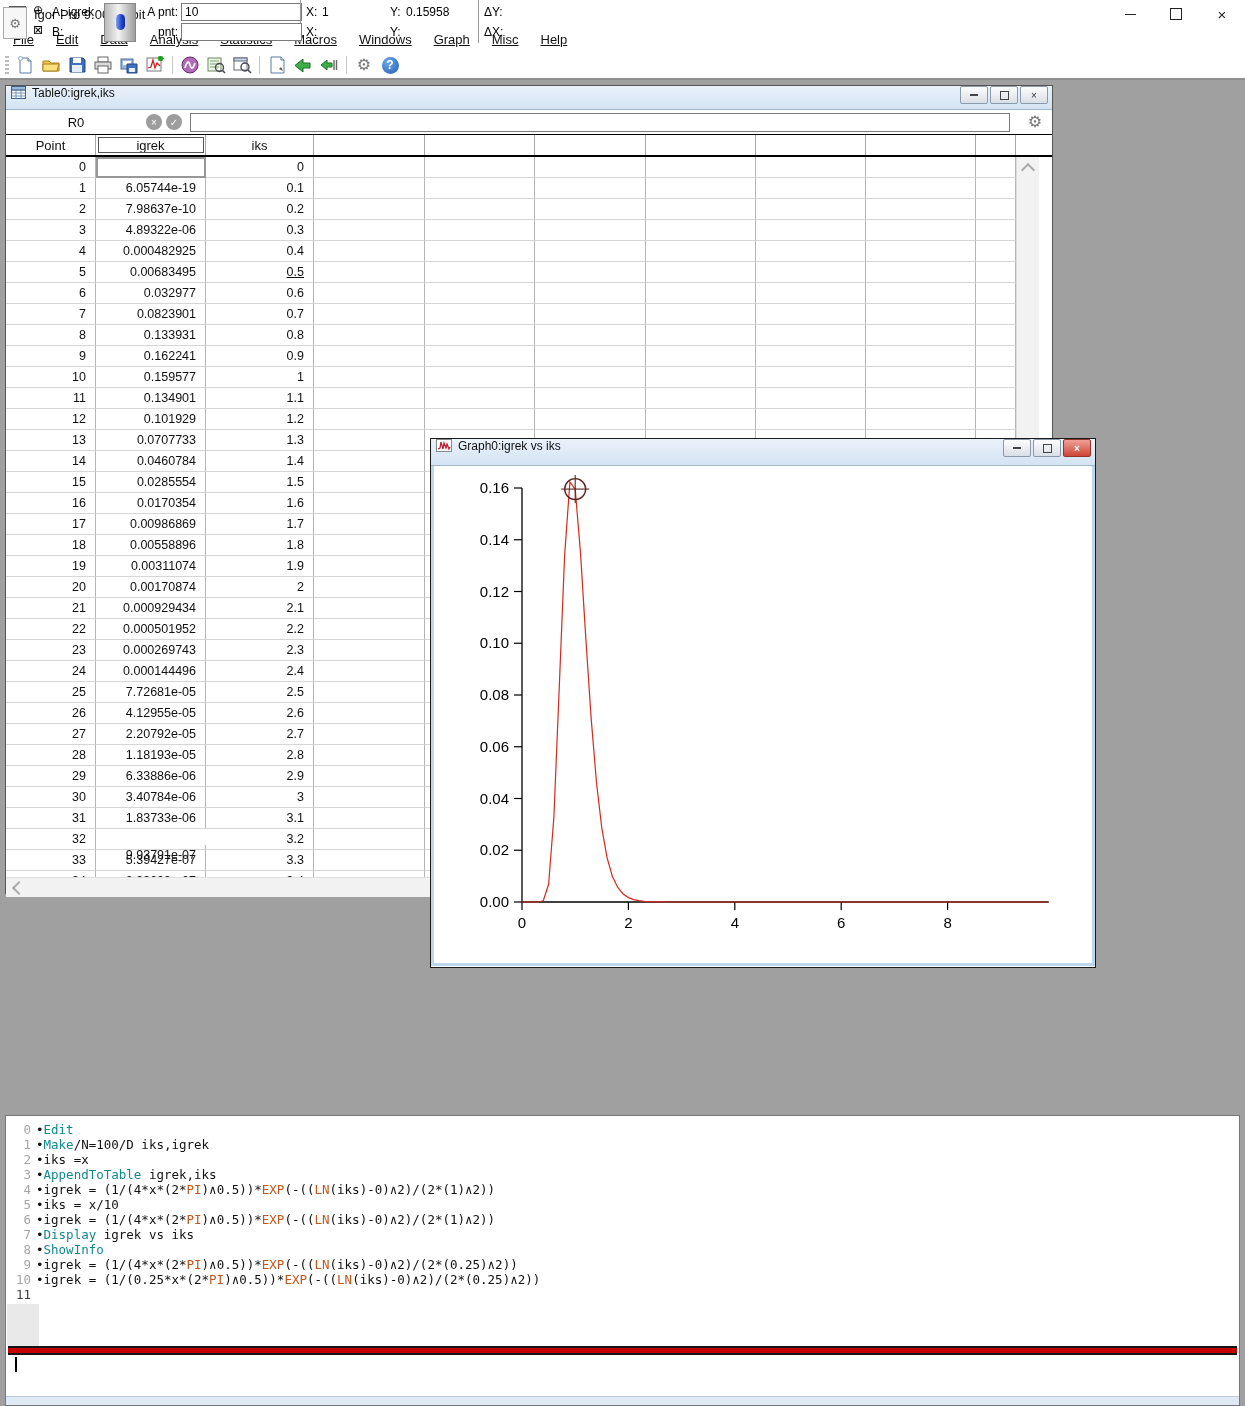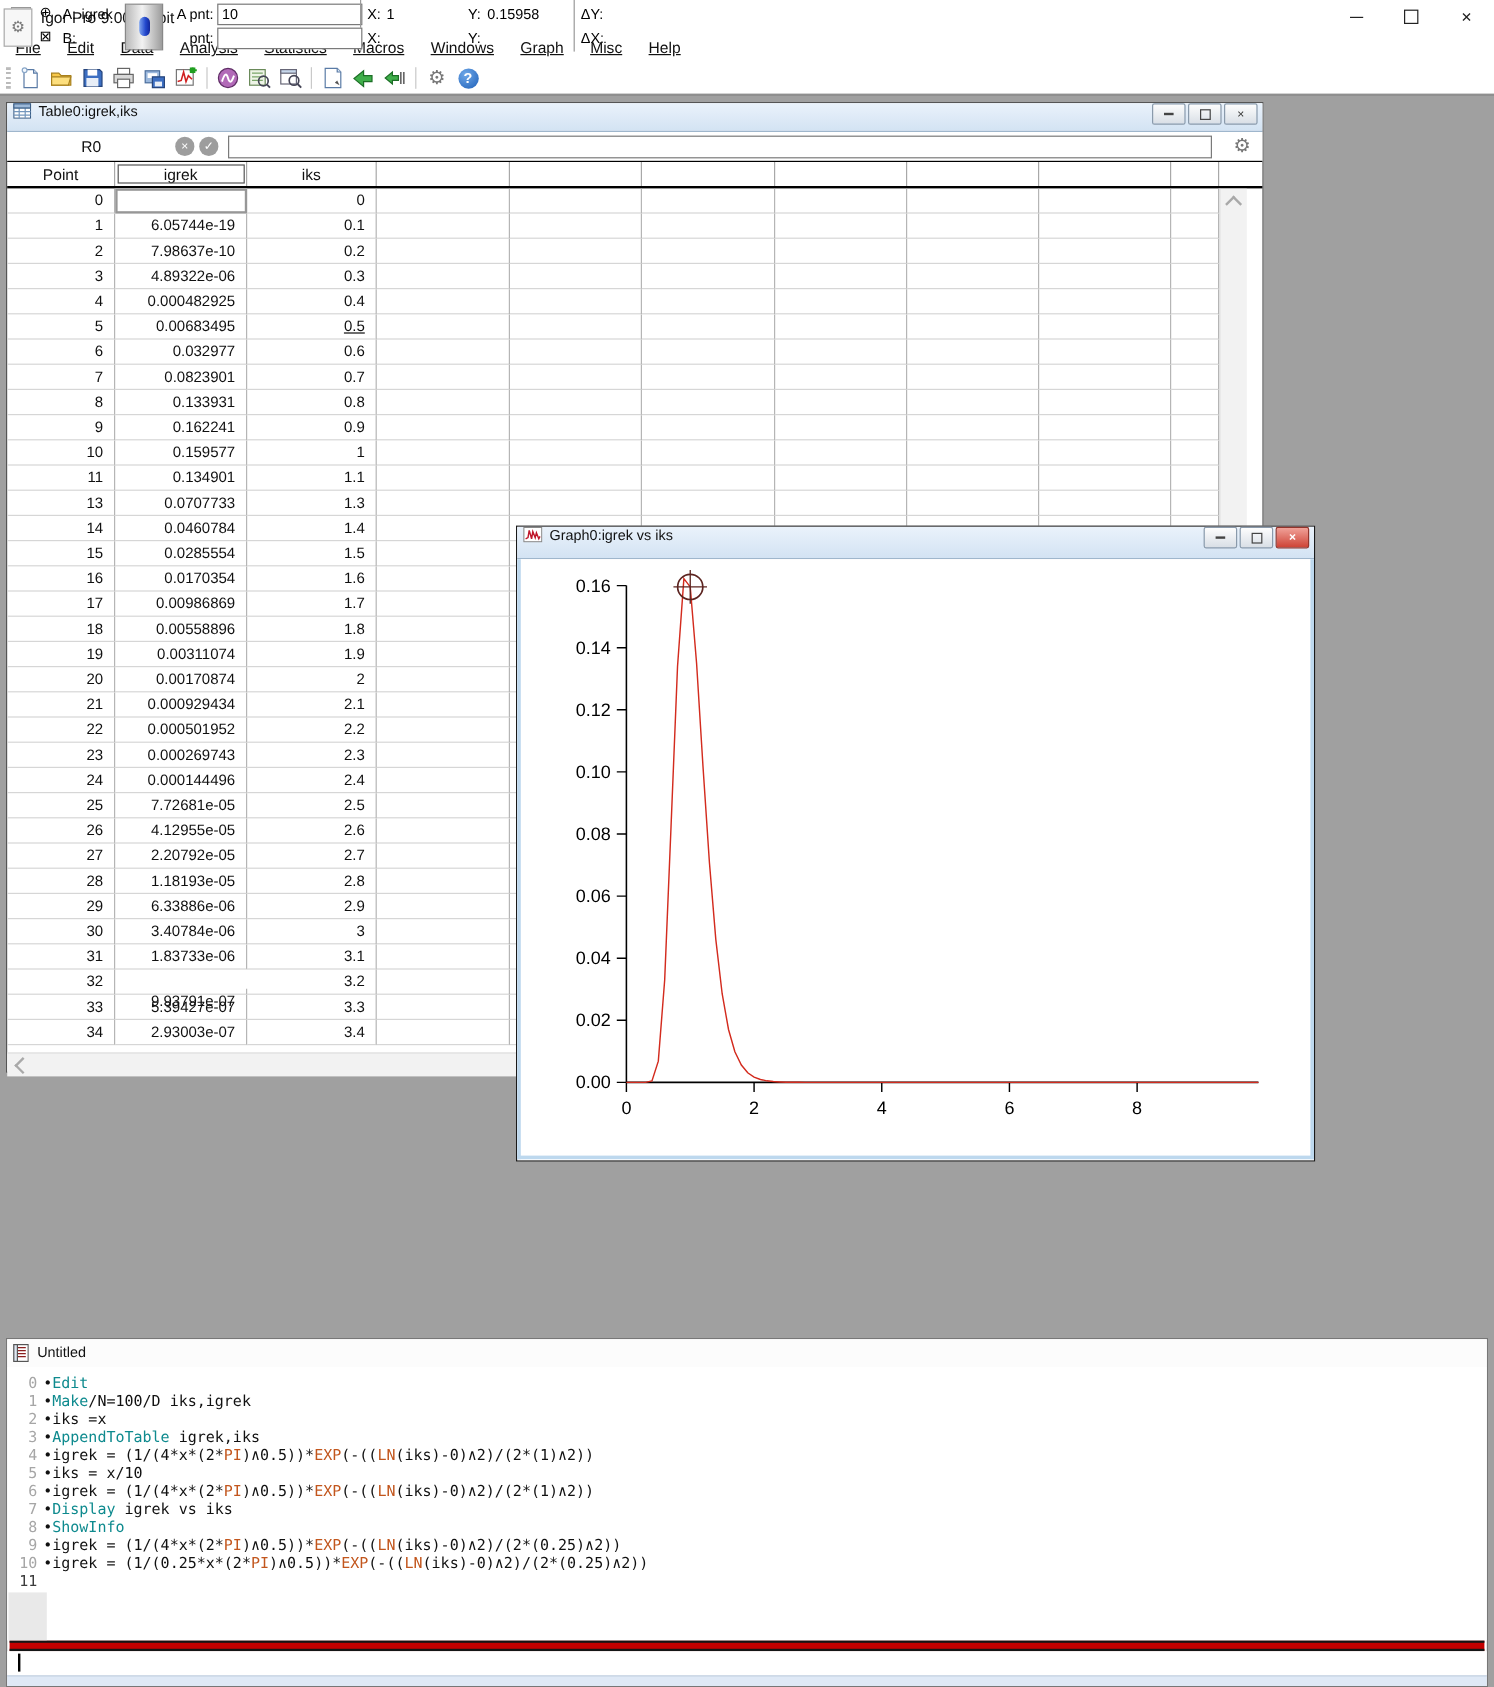--- a/index.html
+++ b/index.html
@@ -402,20 +402,32 @@
           <div class="tcell" style="width: 108px;">1.1</div>
           <div class="tcell" style="width: 111px;"></div>
           <div class="tcell" style="width: 110px;"></div>
           <div class="tcell" style="width: 111px;"></div>
           <div class="tcell" style="width: 110px;"></div>
           <div class="tcell" style="width: 110px;"></div>
           <div class="tcell" style="width: 110px;"></div>
           <div class="tcell" style="width: 40px;"></div>
         </div>
         <div class="trow">
+          <div class="tcell" style="width: 90px;">12</div>
+          <div class="tcell" style="width: 110px;">0.101929</div>
+          <div class="tcell" style="width: 108px;">1.2</div>
+          <div class="tcell" style="width: 111px;"></div>
+          <div class="tcell" style="width: 110px;"></div>
+          <div class="tcell" style="width: 111px;"></div>
+          <div class="tcell" style="width: 110px;"></div>
+          <div class="tcell" style="width: 110px;"></div>
+          <div class="tcell" style="width: 110px;"></div>
+          <div class="tcell" style="width: 40px;"></div>
+        </div>
+        <div class="trow">
           <div class="tcell" style="width: 90px;">13</div>
           <div class="tcell" style="width: 110px;">0.0707733</div>
           <div class="tcell" style="width: 108px;">1.3</div>
           <div class="tcell" style="width: 111px;"></div>
           <div class="tcell" style="width: 110px;"></div>
           <div class="tcell" style="width: 111px;"></div>
           <div class="tcell" style="width: 110px;"></div>
           <div class="tcell" style="width: 110px;"></div>
           <div class="tcell" style="width: 110px;"></div>
           <div class="tcell" style="width: 40px;"></div>
@@ -763,28 +775,20 @@
   <span class="lbl cursor-glyph" style="left:33px;top:24px">⊠</span>
   <span class="lbl" style="left:52px;top:25px">B:</span>
   <span class="lbl" style="left:141px;top:25px;width:37px;text-align:right">pnt:</span>
   <input class="ip-input" style="left: 181px; top: 23px; width: 113px;" value="">
   <span class="lbl" style="left:306px;top:25px">X:</span>
   <span class="lbl" style="left:390px;top:25px">Y:</span>
   <span class="lbl" style="left:484px;top:25px">ΔX:</span>
 </div>
 
 <div class="toolwin" id="cmd-window">
-  <div class="cw-titlebar">
-    <svg class="tw-icon" width="13" height="15" viewBox="0 0 13 15">
-        <rect x="0.5" y="0.5" width="12" height="14" fill="#fff" stroke="#555"></rect>
-        <path d="M2.5 3h8M2.5 5.5h8M2.5 8h8M2.5 10.5h8" stroke="#8b2020"></path>
-        <rect x="0.5" y="0.5" width="3" height="14" fill="#dfe7f2" stroke="#555"></rect>
-      </svg>
-    <span>Untitled</span>
-  </div>
   <div class="cmd-history" id="cmd-history">
       <div class="cmd-line"><span class="cmd-num">0</span><span>•</span><span class="seg-kw">Edit</span></div>
       <div class="cmd-line"><span class="cmd-num">1</span><span>•</span><span class="seg-kw">Make</span><span>/N=100/D iks,igrek</span></div>
       <div class="cmd-line"><span class="cmd-num">2</span><span>•iks =x</span></div>
       <div class="cmd-line"><span class="cmd-num">3</span><span>•</span><span class="seg-kw">AppendToTable</span><span> igrek,iks</span></div>
       <div class="cmd-line"><span class="cmd-num">4</span><span>•igrek = (1/(4*x*(2*</span><span class="seg-fn">PI</span><span>)∧0.5))*</span><span class="seg-fn">EXP</span><span>(-((</span><span class="seg-fn">LN</span><span>(iks)-0)∧2)/(2*(1)∧2))</span></div>
       <div class="cmd-line"><span class="cmd-num">5</span><span>•iks = x/10</span></div>
       <div class="cmd-line"><span class="cmd-num">6</span><span>•igrek = (1/(4*x*(2*</span><span class="seg-fn">PI</span><span>)∧0.5))*</span><span class="seg-fn">EXP</span><span>(-((</span><span class="seg-fn">LN</span><span>(iks)-0)∧2)/(2*(1)∧2))</span></div>
       <div class="cmd-line"><span class="cmd-num">7</span><span>•</span><span class="seg-kw">Display</span><span> igrek vs iks</span></div>
       <div class="cmd-line"><span class="cmd-num">8</span><span>•</span><span class="seg-kw">ShowInfo</span></div>

